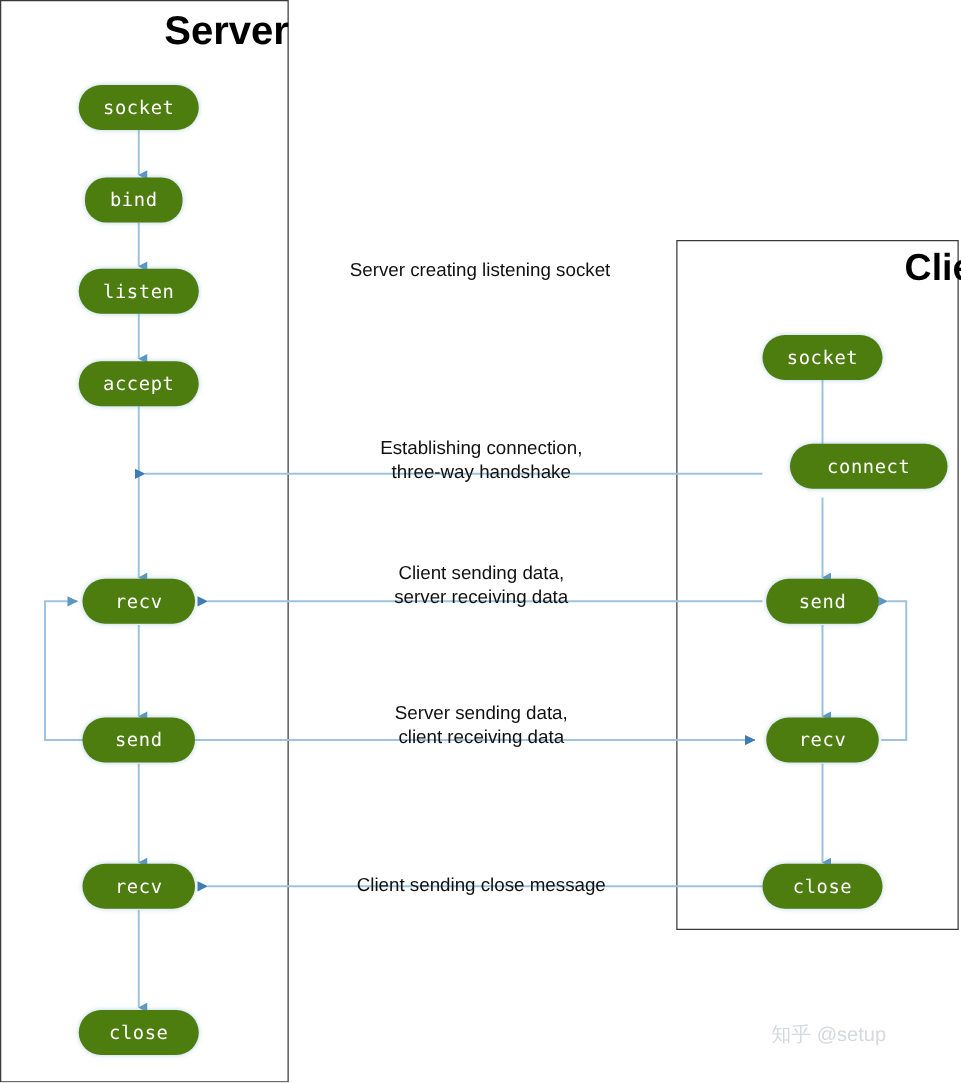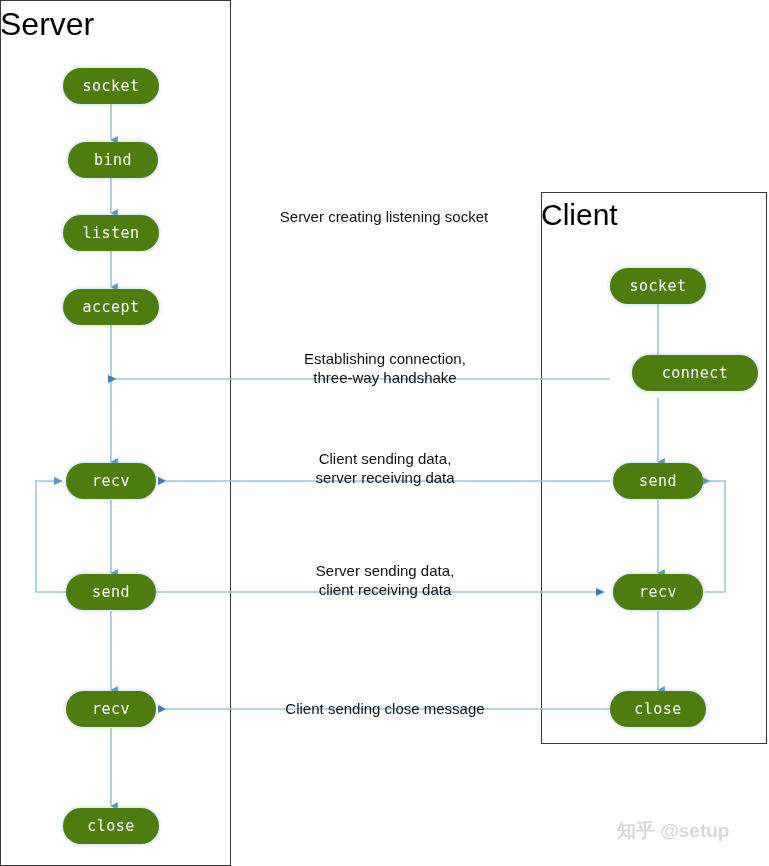--- a/index.html
+++ b/index.html
@@ -1,20 +1,20 @@
 <!DOCTYPE html>
 <html><head>
 <meta charset="utf-8">
 <style>
   html,body{margin:0;padding:0;background:#ffffff;}
   body{font-family:"Liberation Sans",sans-serif;}
   #canvas{position:relative;width:769px;height:866px;background:#ffffff;overflow:hidden;}
 
   .panel{position:absolute;border:1.5px solid #3a3a3a;background:transparent;box-sizing:border-box;}
-  .panel-title{position:absolute;font-weight:normal;color:#000;text-align:left;white-space:nowrap;}
+  .panel-title{position:absolute;font-weight:bold;color:#000;text-align:right;white-space:nowrap;}
 
   .node{
     position:absolute;
     background:#4d7c0f;
     color:#ffffff;
     border-radius:999px;
     font-family:"DejaVu Sans Mono","Liberation Mono",monospace;
     font-size:15px;
     display:flex;align-items:center;justify-content:center;
     box-shadow:0 0 4px rgba(120,170,210,.55);
@@ -32,22 +32,22 @@
     white-space:pre-line;
     z-index:4;
     margin-top:22px;
   }
 
   svg.wires{position:absolute;left:0;top:0;width:769px;height:866px;z-index:2;overflow:visible;}
 
   .watermark{
     position:absolute;
     color:#d5d8dc;
-    font-size:19px;
-    font-weight:bold;
+    font-size:16px;
+    font-weight:normal;
     white-space:nowrap;
     z-index:6;
   }
 </style>
 </head>
 <body>
 
 <div id="canvas">
 
   <div class="panel" style="left:0px;top:0px;width:231px;height:866px;"></div>
@@ -98,21 +98,21 @@
 
       <line x1="610" y1="481" x2="166" y2="481" marker-end="url(#ar-left)"></line>
 
       <line x1="156" y1="592" x2="604" y2="592" marker-end="url(#ar-right)"></line>
 
       <line x1="610" y1="709" x2="166" y2="709" marker-end="url(#ar-left)"></line>
     </g>
   </svg>
 
   <div class="node" style="left:63px;top:68px;width:96px;height:36px;">socket</div>
-  <div class="node" style="left:68px;top:142px;width:90px;height:36px;">bind</div>
+  <div class="node" style="left:68px;top:142px;width:78px;height:36px;border-radius:17px;">bind</div>
   <div class="node" style="left:63px;top:215px;width:96px;height:36px;">listen</div>
   <div class="node" style="left:63px;top:289px;width:96px;height:36px;text-align:center;">accept</div>
   <div class="node" style="left:66px;top:463px;width:90px;height:36px;">recv</div>
   <div class="node" style="left:66px;top:574px;width:90px;height:36px;">send</div>
   <div class="node" style="left:66px;top:691px;width:90px;height:36px;">recv</div>
   <div class="node" style="left:63px;top:808px;width:96px;height:36px;">close</div>
 
   <div class="node" style="left:610px;top:268px;width:96px;height:36px;">socket</div>
   <div class="node" style="left:604px;top:355px;width:126px;height:36px;margin-left:28px;">connect</div>
   <div class="node" style="left:613px;top:463px;width:90px;height:36px;">send</div>

